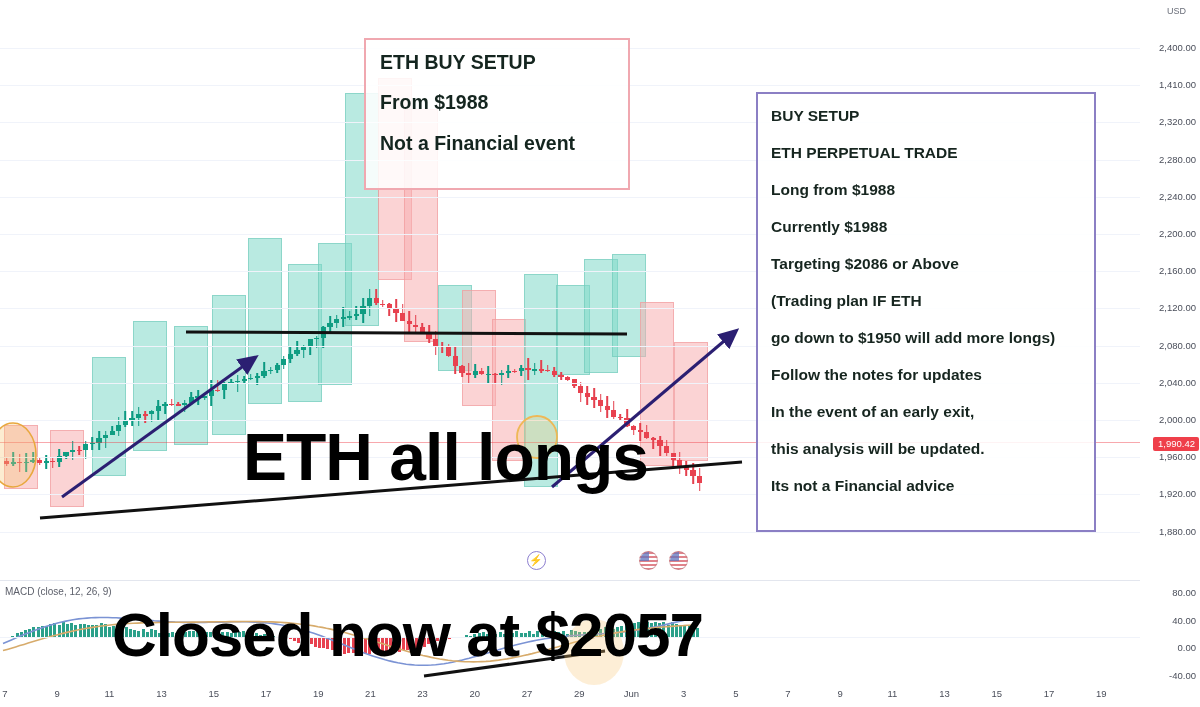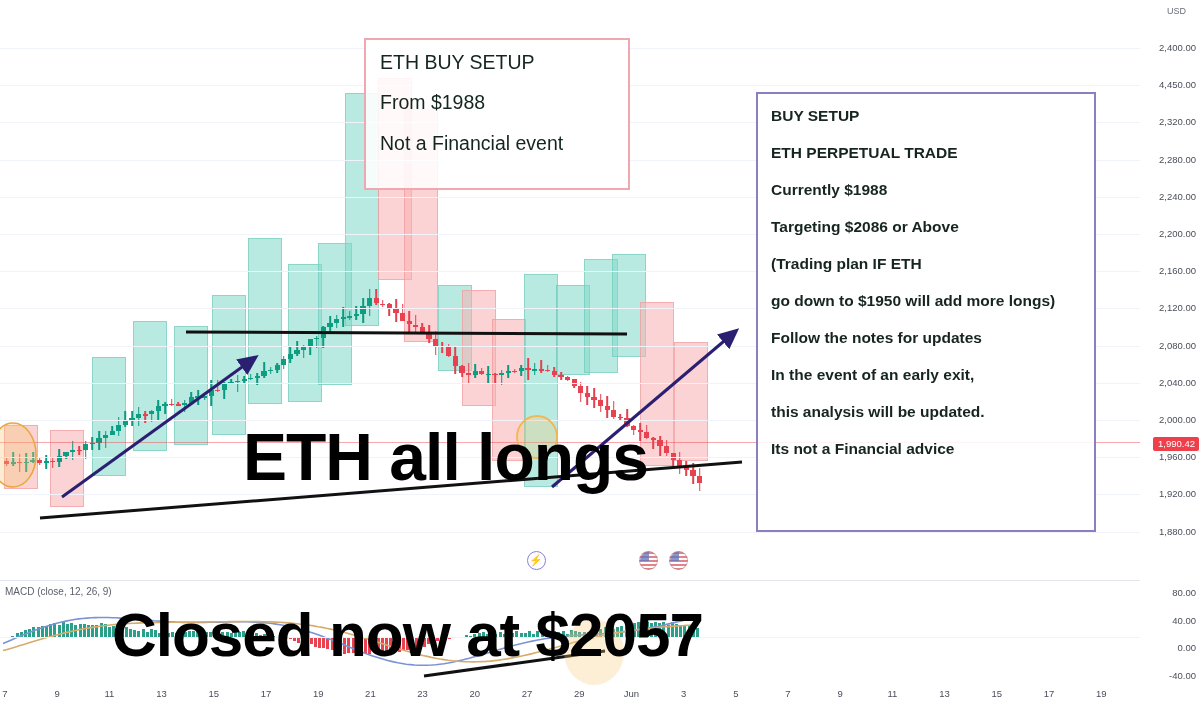--- a/index.html
+++ b/index.html
@@ -52,21 +52,21 @@
   .cdl.up   .wick { background:#0a9981; } .cdl.up   .body { background:#0f9d82; }
   .cdl.down .wick { background:#e4404e; } .cdl.down .body { background:#e8414f; }
 
   
   .annot-box { position: absolute; background: rgba(255,255,255,.86); z-index: 45; }
   #box-buy-setup {
     left: 364px; top: 38px; width: 266px; height: 152px;
     border: 2px solid #f0a8b0; padding: 12px 14px;
   }
   #box-buy-setup .ln {
-    font-size: 19.5px; font-weight: normal; color: #14251f;
+    font-size: 19.5px; font-weight: bold; color: #14251f;
     line-height: 1.05; margin-bottom: 20px; white-space: nowrap;
   }
   #box-buy-setup .ln:last-child { margin-bottom: 0; }
 
   #box-perpetual {
     left: 756px; top: 92px; width: 340px; height: 440px;
     border: 2px solid #8b7fc4; padding: 13px 12px 10px 13px;
   }
   #box-perpetual .ln {
     font-size: 15.5px; font-weight: bold; color: #16251f;
@@ -735,21 +735,21 @@
         <polyline points="3,61.5 7.2,59.7 11.4,57.9 15.600000000000001,56.1 19.8,54.3 24,52.6 28.200000000000003,50.9 32.400000000000006,49.2 36.6,47.7 40.800000000000004,46.2 45,44.7 49.2,43.4 53.400000000000006,42.2 57.6,41.0 61.800000000000004,40.0 66,39.1 70.2,38.2 74.4,37.5 78.60000000000001,36.9 82.8,36.5 87,36.1 91.2,35.8 95.4,35.6 99.60000000000001,35.5 103.80000000000001,35.5 108,35.5 112.2,35.7 116.4,35.8 120.60000000000001,36.1 124.80000000000001,36.4 129,36.7 133.20000000000002,37.0 137.4,37.4 141.6,37.7 145.8,38.1 150,38.4 154.20000000000002,38.8 158.4,39.1 162.6,39.4 166.8,39.7 171,39.9 175.20000000000002,40.1 179.4,40.2 183.6,40.4 187.8,40.4 192,40.5 196.20000000000002,40.5 200.4,40.5 204.60000000000002,40.4 208.8,40.3 213,40.3 217.20000000000002,40.2 221.4,40.1 225.60000000000002,40.0 229.8,39.9 234,39.8 238.20000000000002,39.8 242.4,39.8 246.60000000000002,39.8 250.8,39.9 255,40.1 259.2,40.3 263.40000000000003,40.6 267.6,41.0 271.8,41.5 276,42.1 280.2,42.7 284.40000000000003,43.5 288.6,44.3 292.8,45.2 297,46.3 301.2,47.4 305.40000000000003,48.6 309.6,49.9 313.8,51.3 318,52.8 322.2,54.3 326.40000000000003,55.9 330.6,57.5 334.8,59.2 339,60.8 343.2,62.5 347.40000000000003,64.3 351.6,66.0 355.8,67.6 360,69.3 364.2,70.9 368.40000000000003,72.4 372.6,73.9 376.8,75.3 381,76.6 385.2,77.8 389.40000000000003,78.9 393.6,79.9 397.8,80.8 402,81.5 406.20000000000005,82.2 410.40000000000003,82.6 414.6,83.0 418.8,83.2 423,83.3 427.20000000000005,83.2 431.40000000000003,83.0 435.6,82.7 439.8,82.2 444,81.7 448.20000000000005,81.0 452.40000000000003,80.2 456.6,79.3 460.8,78.4 465,77.3 469.20000000000005,76.3 473.40000000000003,75.1 477.6,73.9 481.8,72.7 486,71.5 490.20000000000005,70.2 494.40000000000003,69.0 498.6,67.7 502.8,66.5 507,65.3 511.20000000000005,64.2 515.4,63.0 519.6,62.0 523.8000000000001,61.0 528,60.0 532.2,59.1 536.4,58.3 540.6,57.5 544.8000000000001,56.8 549,56.2 553.2,55.6 557.4,55.1 561.6,54.6 565.8000000000001,54.2 570,53.8 574.2,53.5 578.4,53.2 582.6,52.9 586.8000000000001,52.6 591,52.4 595.2,52.1 599.4,51.8 603.6,51.6 607.8000000000001,51.3 612,50.9 616.2,50.6 620.4,50.2 624.6,49.7 628.8000000000001,49.2 633,48.7 637.2,48.1 641.4,47.4 645.6,46.7 649.8000000000001,45.9 654,45.1 658.2,44.3 662.4,43.4 666.6,42.4 670.8000000000001,41.4 675,40.4 679.2,39.4 683.4,38.4 687.6,37.3 691.8000000000001,36.3 696,35.3 " fill="none" stroke="#7b93d4" stroke-width="1.6"></polyline>
         <polyline points="3,68.6 7.2,67.4 11.4,66.2 15.600000000000001,64.9 19.8,63.6 24,62.4 28.200000000000003,61.1 32.400000000000006,59.8 36.6,58.6 40.800000000000004,57.3 45,56.1 49.2,54.9 53.400000000000006,53.8 57.6,52.7 61.800000000000004,51.6 66,50.6 70.2,49.6 74.4,48.7 78.60000000000001,47.8 82.8,47.0 87,46.3 91.2,45.6 95.4,44.9 99.60000000000001,44.3 103.80000000000001,43.8 108,43.3 112.2,42.8 116.4,42.4 120.60000000000001,42.1 124.80000000000001,41.8 129,41.5 133.20000000000002,41.3 137.4,41.1 141.6,40.9 145.8,40.8 150,40.7 154.20000000000002,40.6 158.4,40.5 162.6,40.4 166.8,40.4 171,40.3 175.20000000000002,40.3 179.4,40.2 183.6,40.2 187.8,40.2 192,40.1 196.20000000000002,40.1 200.4,40.0 204.60000000000002,40.0 208.8,39.9 213,39.9 217.20000000000002,39.8 221.4,39.8 225.60000000000002,39.7 229.8,39.6 234,39.6 238.20000000000002,39.6 242.4,39.5 246.60000000000002,39.5 250.8,39.5 255,39.5 259.2,39.6 263.40000000000003,39.7 267.6,39.8 271.8,39.9 276,40.1 280.2,40.3 284.40000000000003,40.6 288.6,40.9 292.8,41.3 297,41.7 301.2,42.2 305.40000000000003,42.7 309.6,43.3 313.8,43.9 318,44.7 322.2,45.4 326.40000000000003,46.3 330.6,47.1 334.8,48.1 339,49.1 343.2,50.1 347.40000000000003,51.2 351.6,52.4 355.8,53.6 360,54.8 364.2,56.0 368.40000000000003,57.3 372.6,58.6 376.8,59.9 381,61.2 385.2,62.6 389.40000000000003,63.9 393.6,65.2 397.8,66.5 402,67.7 406.20000000000005,69.0 410.40000000000003,70.2 414.6,71.3 418.8,72.4 423,73.5 427.20000000000005,74.4 431.40000000000003,75.4 435.6,76.2 439.8,77.0 444,77.6 448.20000000000005,78.2 452.40000000000003,78.7 456.6,79.1 460.8,79.5 465,79.7 469.20000000000005,79.8 473.40000000000003,79.9 477.6,79.8 481.8,79.6 486,79.4 490.20000000000005,79.1 494.40000000000003,78.6 498.6,78.1 502.8,77.5 507,76.9 511.20000000000005,76.1 515.4,75.3 519.6,74.5 523.8000000000001,73.5 528,72.6 532.2,71.6 536.4,70.5 540.6,69.4 544.8000000000001,68.3 549,67.2 553.2,66.0 557.4,64.9 561.6,63.7 565.8000000000001,62.6 570,61.5 574.2,60.3 578.4,59.2 582.6,58.2 586.8000000000001,57.1 591,56.1 595.2,55.1 599.4,54.2 603.6,53.3 607.8000000000001,52.4 612,51.6 616.2,50.8 620.4,50.1 624.6,49.4 628.8000000000001,48.8 633,48.2 637.2,47.6 641.4,47.1 645.6,46.6 649.8000000000001,46.2 654,45.8 658.2,45.4 662.4,45.0 666.6,44.7 670.8000000000001,44.4 675,44.1 679.2,43.8 683.4,43.6 687.6,43.3 691.8000000000001,43.1 696,42.8 " fill="none" stroke="#d7ab6b" stroke-width="1.6"></polyline>
       </svg>
       <div class="gridline" style="top: 55px; width: 1140px;"></div>
     </div>
   <div id="macd-label">MACD (close, 12, 26, 9)</div>
 
   <div id="price-axis">
     <div class="unit">USD</div>
   <div class="tick" style="top: 43px;">2,400.00</div>
-      <div class="tick" style="top: 80.2px;">4,450.00</div>
+      <div class="tick" style="top: 80.2px;">1,410.00</div>
       <div class="tick" style="top: 117.4px;">2,320.00</div>
       <div class="tick" style="top: 154.6px;">2,280.00</div>
       <div class="tick" style="top: 191.8px;">2,240.00</div>
       <div class="tick" style="top: 229px;">2,200.00</div>
       <div class="tick" style="top: 266.2px;">2,160.00</div>
       <div class="tick" style="top: 303.4px;">2,120.00</div>
       <div class="tick" style="top: 340.6px;">2,080.00</div>
       <div class="tick" style="top: 377.8px;">2,040.00</div>
       <div class="tick" style="top: 415px;">2,000.00</div>
       <div class="tick" style="top: 452.2px;">1,960.00</div>
@@ -799,20 +799,21 @@
 
   <div class="annot-box" id="box-buy-setup">
     <div class="ln">ETH BUY SETUP</div>
     <div class="ln">From $1988</div>
     <div class="ln">Not a Financial event</div>
   </div>
 
   <div class="annot-box" id="box-perpetual">
     <div class="ln">BUY SETUP</div>
     <div class="ln">ETH PERPETUAL TRADE</div>
+    <div class="ln">Long from $1988</div>
     <div class="ln">Currently $1988</div>
     <div class="ln">Targeting $2086 or Above</div>
     <div class="ln">(Trading plan IF ETH</div>
     <div class="ln">go down to $1950 will add more longs)</div>
     <div class="ln">Follow the notes for updates</div>
     <div class="ln">In the event of an early exit,</div>
     <div class="ln">this analysis will be updated.</div>
     <div class="ln">Its not a Financial advice</div>
   </div>
 

